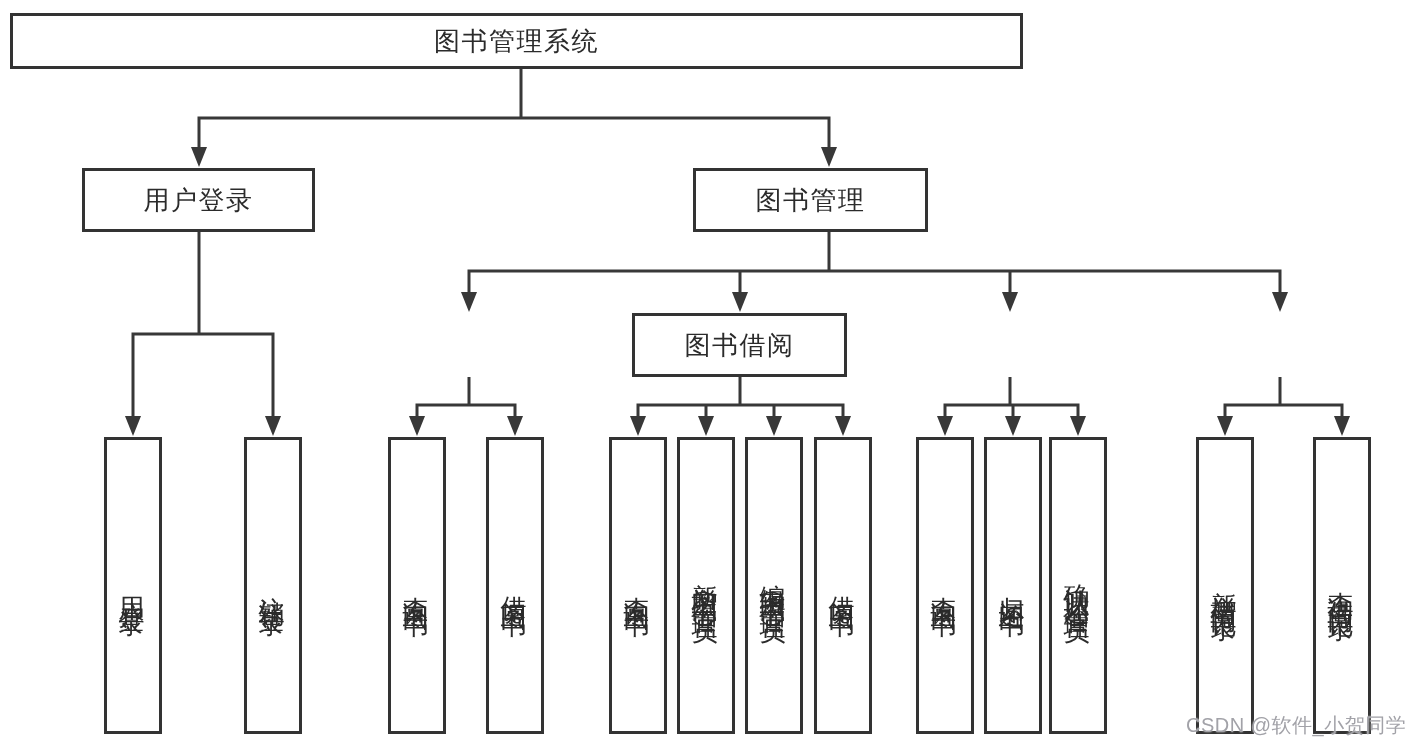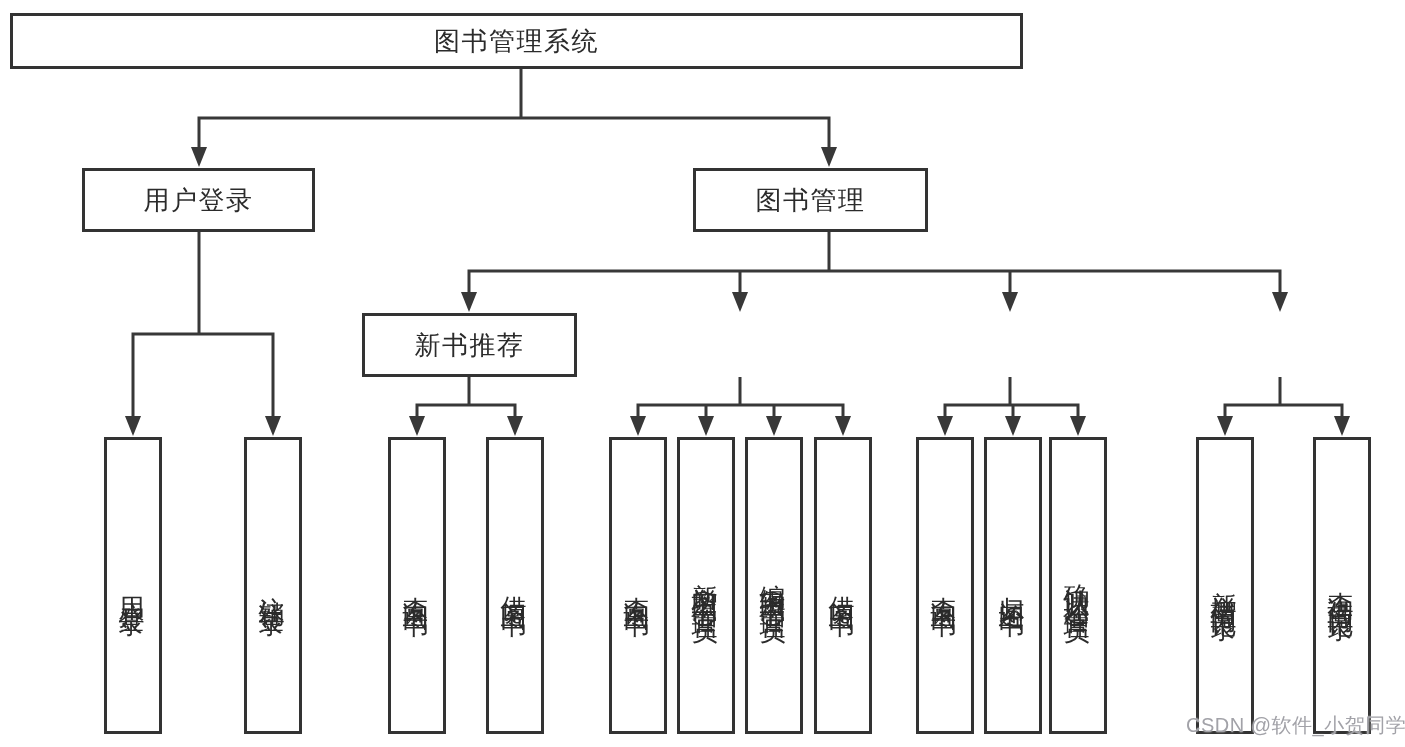--- a/index.html
+++ b/index.html
@@ -69,21 +69,21 @@
         <polygon points="1217,416 1233,416 1225,436"></polygon>
         <polygon points="1334,416 1350,416 1342,436"></polygon>
       </g>
   </svg>
 
   <div class="box h" style="left:10px;top:13px;width:1013px;height:56px">图书管理系统</div>
 
   <div class="box h" style="left:82px;top:168px;width:233px;height:64px">用户登录</div>
   <div class="box h" style="left:693px;top:168px;width:235px;height:64px">图书管理</div>
 
-  <div class="box h" style="left:362px;top:313px;width:215px;height:64px">新书推荐</div>
+  <div class="box h" style="left:632px;top:313px;width:215px;height:64px">图书借阅</div>
 
   <div class="box v" style="left:104px">用户登录</div>
   <div class="box v" style="left:244px">注销登录</div>
 
   <div class="box v" style="left:388px">查询图书</div>
   <div class="box v" style="left:486px">借阅图书</div>
 
   <div class="box v" style="left:609px">查询图书</div>
   <div class="box v" style="left:677px">新增图书（管理员）</div>
   <div class="box v" style="left:745px">编辑图书（管理员）</div>

